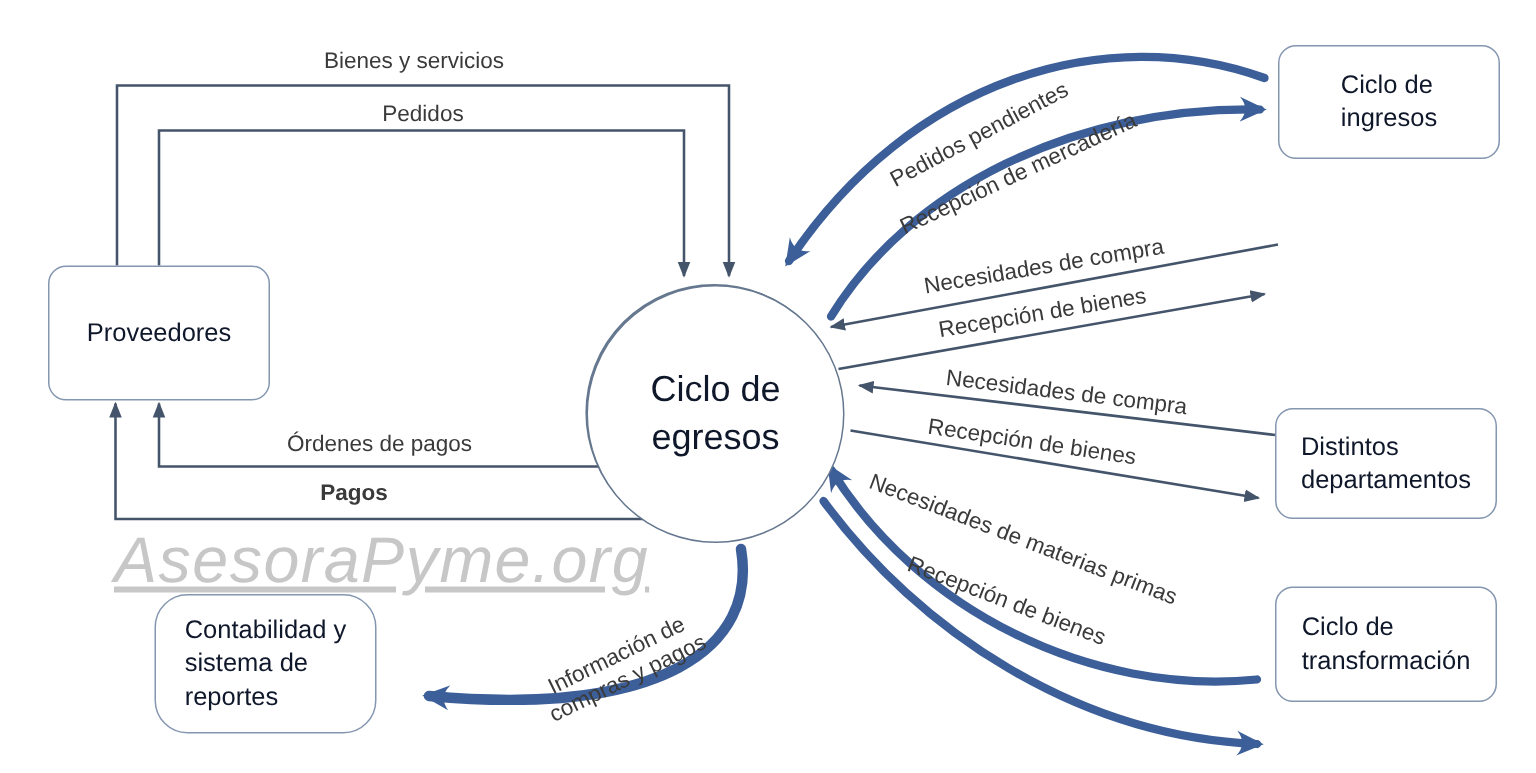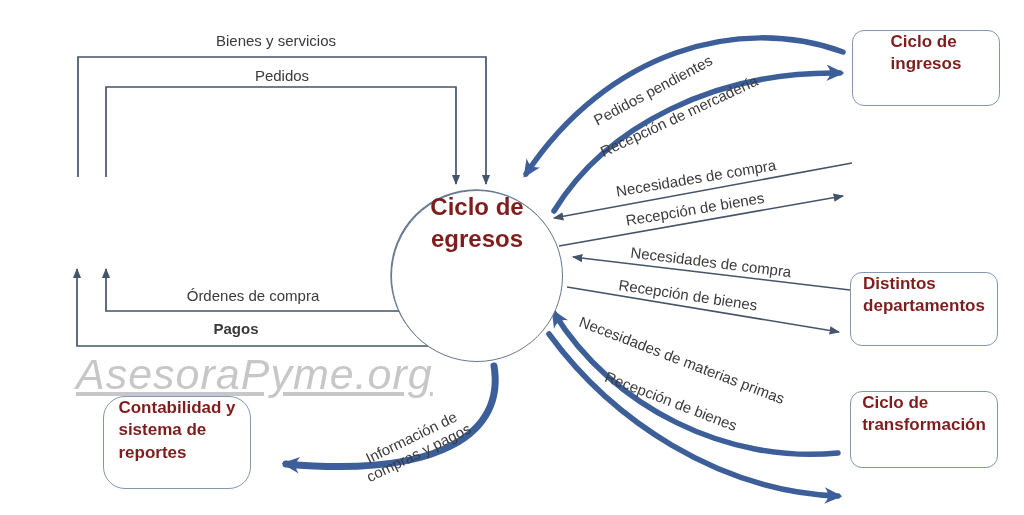--- a/index.html
+++ b/index.html
@@ -8,22 +8,22 @@
     font-family:"Liberation Sans", sans-serif;color:#3a3a3a;
   }
   .wires{position:absolute;left:0;top:0;z-index:1;}
   .watermark{
     position:absolute;left:76px;top:350px;z-index:0;
     font-size:43px;font-style:italic;color:#c7c7c7;letter-spacing:1px;white-space:nowrap;text-decoration:underline;
   }
   .box{
     position:absolute;z-index:2;background:#ffffff;
     border:1.4px solid #8496b0;border-radius:12px;
-    display:flex;align-items:flex-start;justify-content:center;
-    font-size:17px;line-height:1.32;color:#7f1d1d;font-weight:bold;
+    display:flex;align-items:center;justify-content:center;
+    font-size:17px;line-height:1.32;color:#0f172a;
   }
   .box .lbl{white-space:pre-line;text-align:left;}
   .circle-node{border-radius:50%;border-color:#66788f;font-size:24px;}
   .circle-node .lbl{text-align:center;}
   .elabel{
     position:absolute;z-index:3;font-size:15px;color:#3a3a3a;white-space:pre-line;
     transform:translate(-50%,-50%);line-height:1.15;
   }
   .elabel.center{text-align:center;}
 </style>
@@ -61,20 +61,23 @@
     <path d="M838,453 C727,464 612,407 554,313" fill="none" stroke="#3d5f99" stroke-width="5.5" stroke-linecap="round" marker-end="url(#bh)"></path>
     <path d="M549,334 C612,420 718,491 838,496" fill="none" stroke="#3d5f99" stroke-width="5.5" stroke-linecap="round" marker-end="url(#bh)"></path>
     <path d="M494,366 C505,432 442,478 286,464" fill="none" stroke="#3d5f99" stroke-width="7" stroke-linecap="round" marker-end="url(#bh)"></path>
   </svg>
 
   <div class="box circle-node" style="left:391px;top:190px;width:170px;height:170px;">
     <span class="lbl">Ciclo de
 egresos</span>
   </div>
 
+  <div class="box" style="left:32px;top:177px;width:146px;height:88px;">
+    <span class="lbl">Proveedores</span>
+  </div>
 
   <div class="box" style="left:852px;top:30px;width:146px;height:74px;">
     <span class="lbl">Ciclo de
 ingresos</span>
   </div>
 
 
   <div class="box" style="left:850px;top:272px;width:146px;height:72px;">
     <span class="lbl">Distintos
 departamentos</span>
@@ -86,21 +89,21 @@
   </div>
 
   <div class="box" style="left:103px;top:396px;width:146px;height:91px;border-radius:22px;">
     <span class="lbl">Contabilidad y
 sistema de
 reportes</span>
   </div>
 
   <div class="elabel" style="left:276px;top:41px;">Bienes y servicios</div>
   <div class="elabel" style="left:282px;top:76px;">Pedidos</div>
-  <div class="elabel" style="left:253px;top:296px;">Órdenes de compra</div>
+  <div class="elabel" style="left:253px;top:296px;">Órdenes de pagos</div>
   <div class="elabel" style="left:236px;top:329px;font-weight:bold;">Pagos</div>
 
   <div class="elabel" style="left:653px;top:90px;transform:translate(-50%,-50%) rotate(-28deg);">Pedidos pendientes</div>
   <div class="elabel" style="left:679px;top:116px;transform:translate(-50%,-50%) rotate(-25deg);">Recepción de mercadería</div>
 
   <div class="elabel" style="left:696px;top:178px;transform:translate(-50%,-50%) rotate(-9.5deg);">Necesidades de compra</div>
   <div class="elabel" style="left:695px;top:209px;transform:translate(-50%,-50%) rotate(-9.5deg);">Recepción de bienes</div>
 
   <div class="elabel" style="left:711px;top:262px;transform:translate(-50%,-50%) rotate(7deg);">Necesidades de compra</div>
   <div class="elabel" style="left:688px;top:295px;transform:translate(-50%,-50%) rotate(8.5deg);">Recepción de bienes</div>

